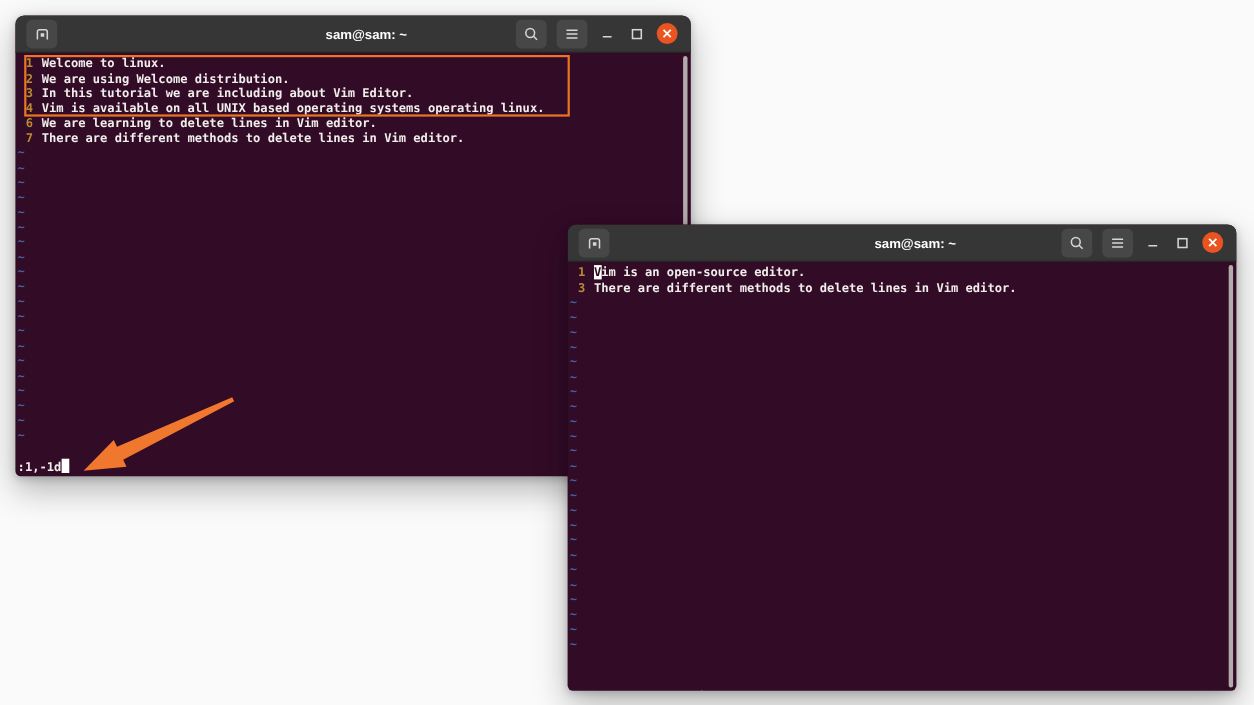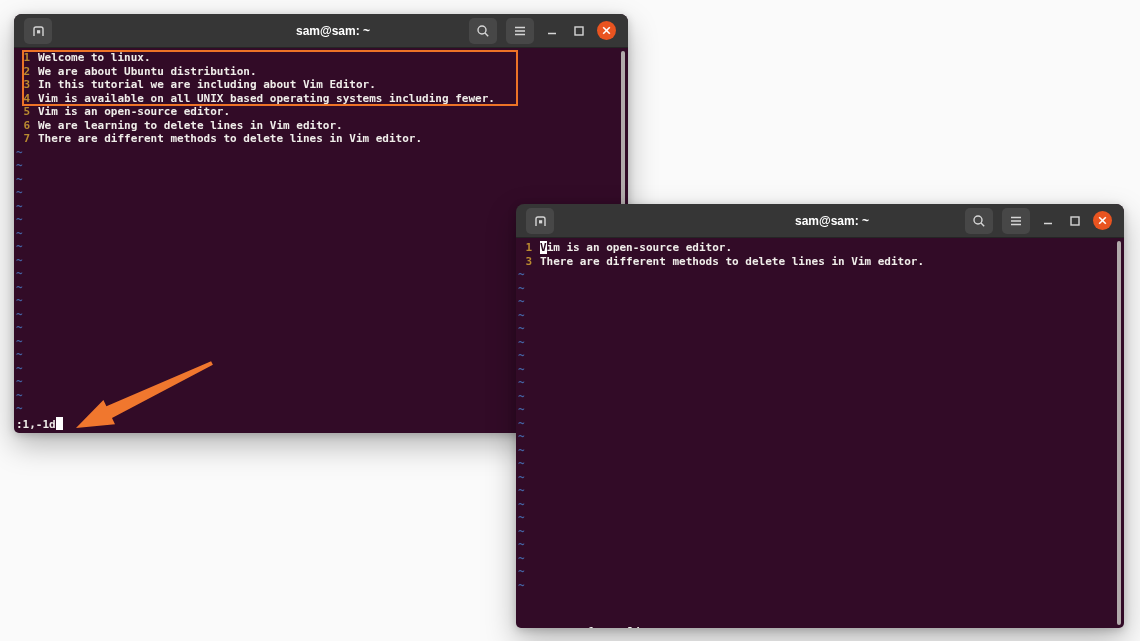--- a/index.html
+++ b/index.html
@@ -98,24 +98,23 @@
             <line x1="1.2" y1="1.2" x2="7.8" y2="7.8" stroke="#ffffff" stroke-width="1.6"></line>
             <line x1="7.8" y1="1.2" x2="1.2" y2="7.8" stroke="#ffffff" stroke-width="1.6"></line>
           </svg>
         </button>
       </div>
     </header>
 
     <div class="screen">
       <div class="vim">
           <div class="vim-row"><span class="ln">1</span><span>Welcome to linux.</span></div>
-          <div class="vim-row"><span class="ln">2</span><span>We are about Ubuntu distribution.</span></div>
+          <div class="vim-row"><span class="ln">2</span><span>We are using Welcome distribution.</span></div>
           <div class="vim-row"><span class="ln">3</span><span>In this tutorial we are including about Vim Editor.</span></div>
-          <div class="vim-row"><span class="ln">4</span><span>Vim is available on all UNIX based operating systems including fewer.</span></div>
-          <div class="vim-row"><span class="ln">5</span><span>Vim is an open-source editor.</span></div>
+          <div class="vim-row"><span class="ln">4</span><span>Vim is available on all UNIX based operating systems operating linux.</span></div>
           <div class="vim-row"><span class="ln">6</span><span>We are learning to delete lines in Vim editor.</span></div>
           <div class="vim-row"><span class="ln">7</span><span>There are different methods to delete lines in Vim editor.</span></div>
           <div class="vim-row tilde-row">~</div>
           <div class="vim-row tilde-row">~</div>
           <div class="vim-row tilde-row">~</div>
           <div class="vim-row tilde-row">~</div>
           <div class="vim-row tilde-row">~</div>
           <div class="vim-row tilde-row">~</div>
           <div class="vim-row tilde-row">~</div>
           <div class="vim-row tilde-row">~</div>

